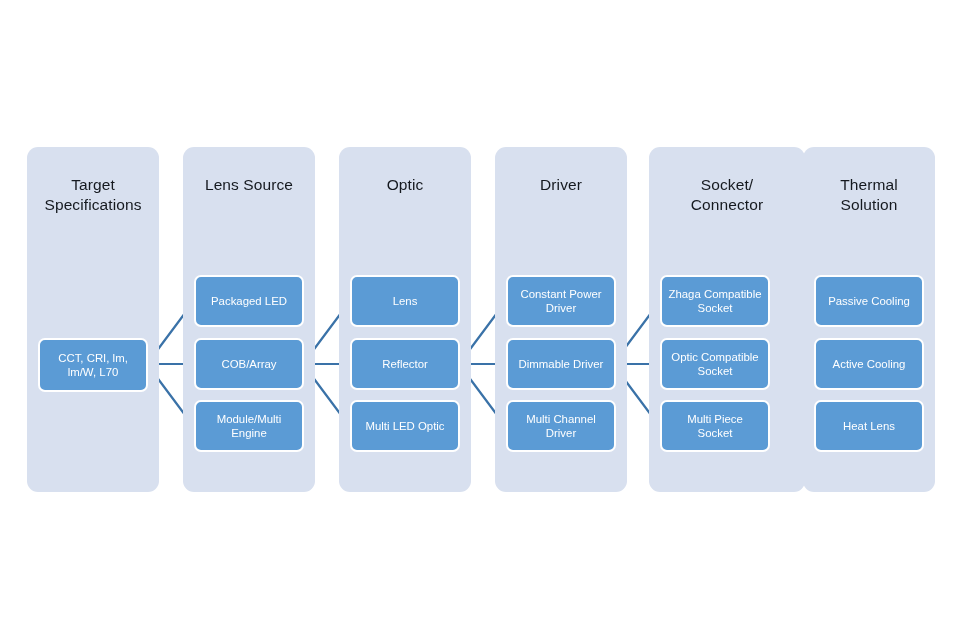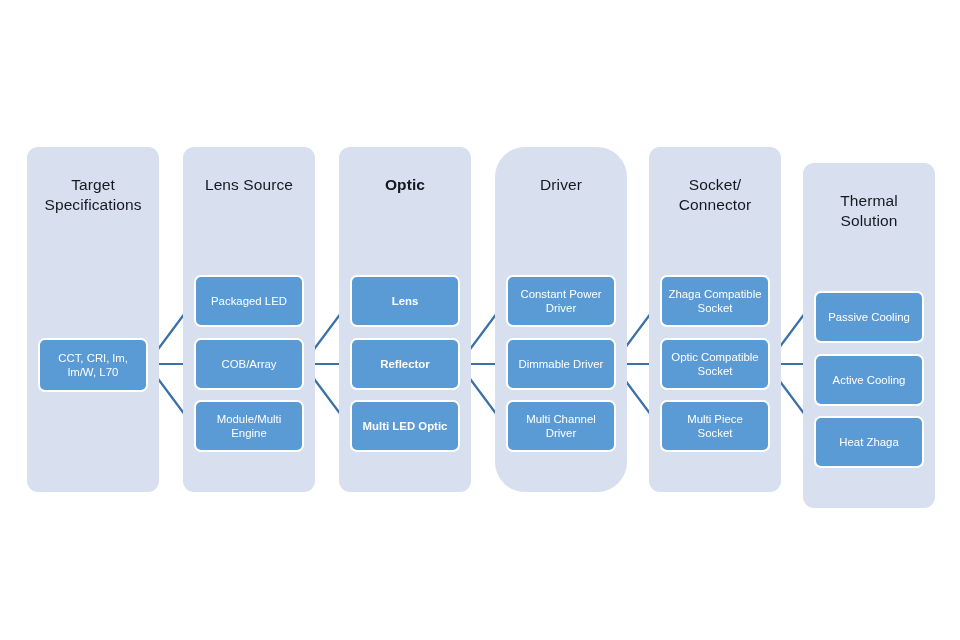--- a/index.html
+++ b/index.html
@@ -115,48 +115,48 @@
   </div>
 
   <div class="column" style="left:183px;">
     <div class="column-title">Lens Source</div>
     <div class="node row-0">Packaged LED</div>
     <div class="node row-1">COB/Array</div>
     <div class="node row-2">Module/Multi
 Engine</div>
   </div>
 
-  <div class="column" style="left:339px;font-weight:bold;">
+  <div class="column" style="left:339px;">
     <div class="column-title">Optic</div>
     <div class="node row-0">Lens</div>
     <div class="node row-1">Reflector</div>
     <div class="node row-2">Multi LED Optic</div>
   </div>
 
-  <div class="column" style="left:495px;border-radius:30px;">
+  <div class="column" style="left:495px;">
     <div class="column-title">Driver</div>
     <div class="node row-0">Constant Power
 Driver</div>
     <div class="node row-1">Dimmable Driver</div>
     <div class="node row-2">Multi Channel
 Driver</div>
   </div>
 
-  <div class="column" style="left:649px;">
+  <div class="column" style="left:649px;padding-left:24px;">
     <div class="column-title">Socket/
 Connector</div>
     <div class="node row-0">Zhaga Compatible
 Socket</div>
     <div class="node row-1">Optic Compatible
 Socket</div>
     <div class="node row-2">Multi Piece
 Socket</div>
   </div>
 
-  <div class="column" style="left:803px;margin-top:16px;">
+  <div class="column" style="left:803px;">
     <div class="column-title">Thermal
 Solution</div>
     <div class="node row-0">Passive Cooling</div>
     <div class="node row-1">Active Cooling</div>
-    <div class="node row-2">Heat Zhaga</div>
+    <div class="node row-2">Heat Lens</div>
   </div>
 
 </div>
 
 </body></html>

